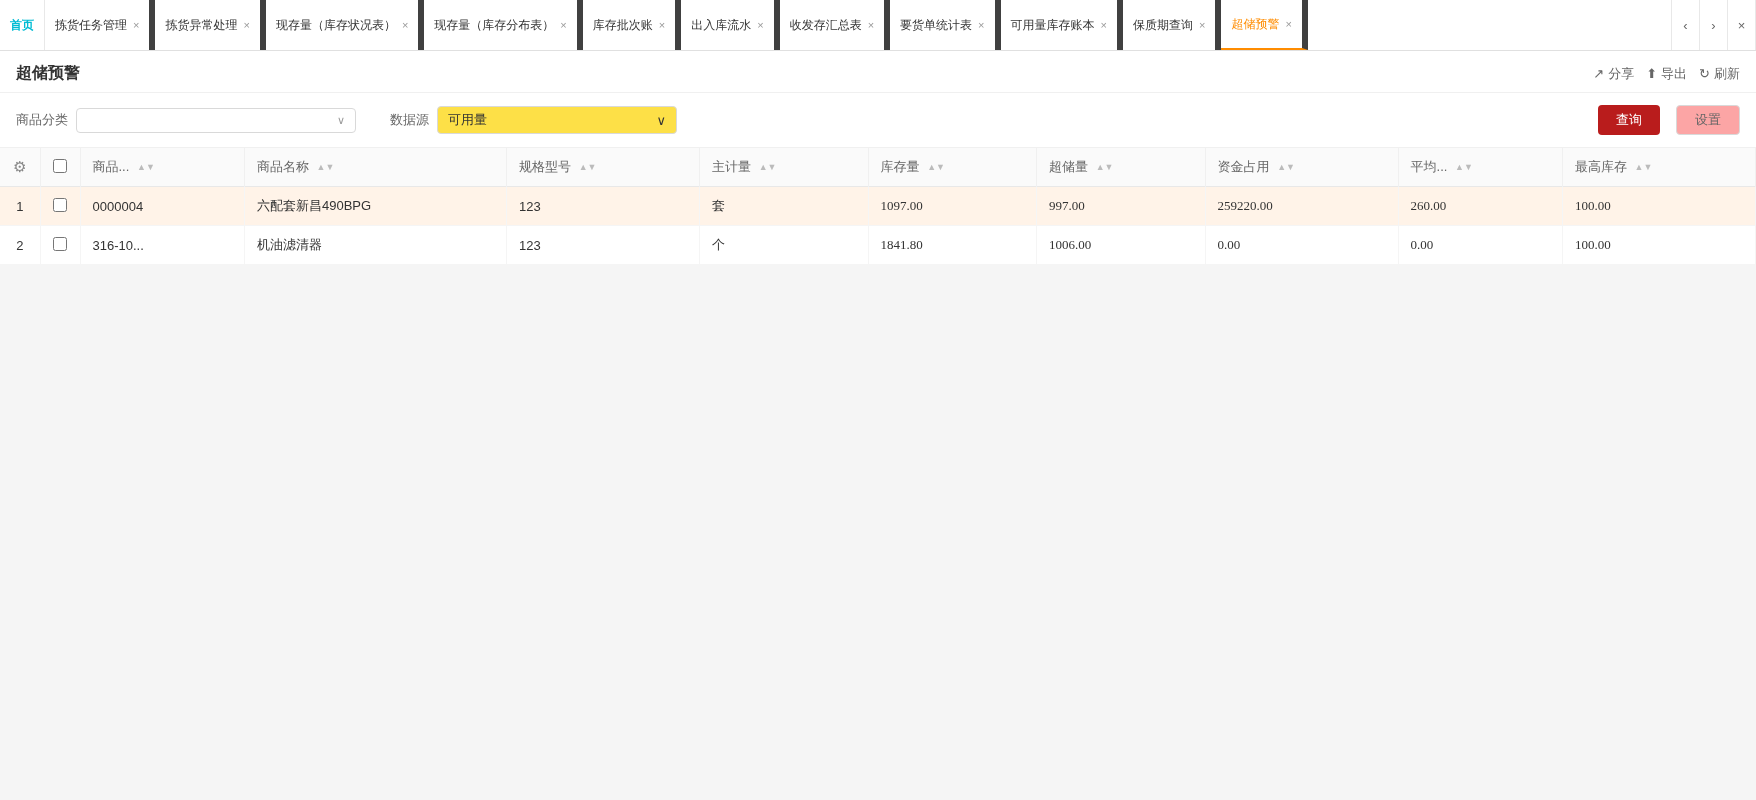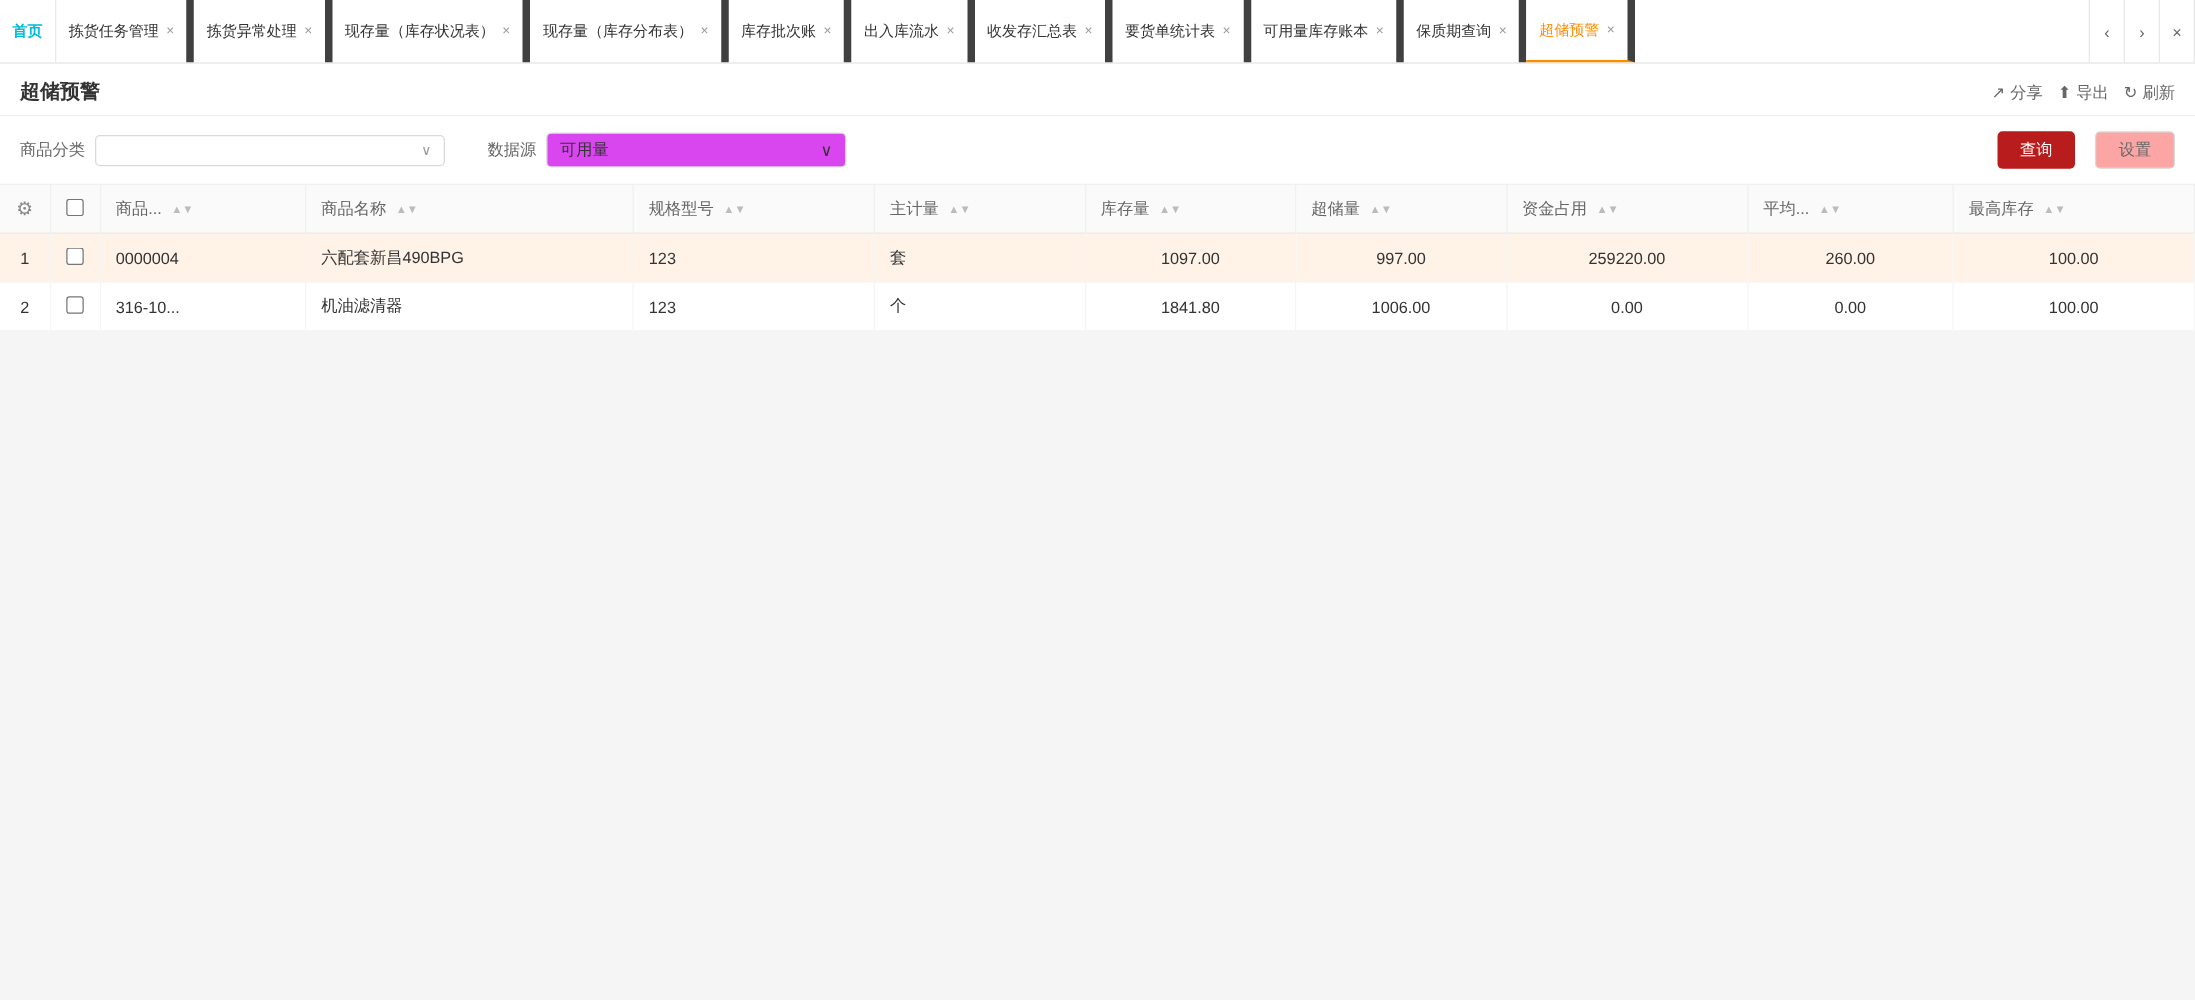--- a/index.html
+++ b/index.html
@@ -136,21 +136,21 @@
       align-items: center;
       gap: 8px;
       margin-left: 30px;
     }
     .datasource-select {
       display: flex;
       align-items: center;
       border: 1px solid #d9d9d9;
       border-radius: 4px;
       padding: 4px 10px;
-      background: #d946ef;
+      background: #fde047;
       cursor: pointer;
       min-width: 240px;
       justify-content: space-between;
     }
     .btn-query {
       background: #b91c1c;
       color: #fff;
       border: none;
       border-radius: 4px;
       padding: 6px 18px;
@@ -208,21 +208,21 @@
     }
     tbody tr.row-highlight {
       background: #fff3e8;
     }
     tbody td {
       padding: 10px 12px;
       color: #333;
       border-right: 1px solid #f5f5f5;
     }
     .td-center { text-align: center; }
-    .td-num { text-align: center; }
+    .td-num { text-align: left; font-family: Liberation Serif, serif; }
     .gear-icon {
       display: inline-flex;
       align-items: center;
       justify-content: center;
       cursor: pointer;
       color: #888;
       font-size: 15px;
     }
     .checkbox-cell {
       text-align: center;

